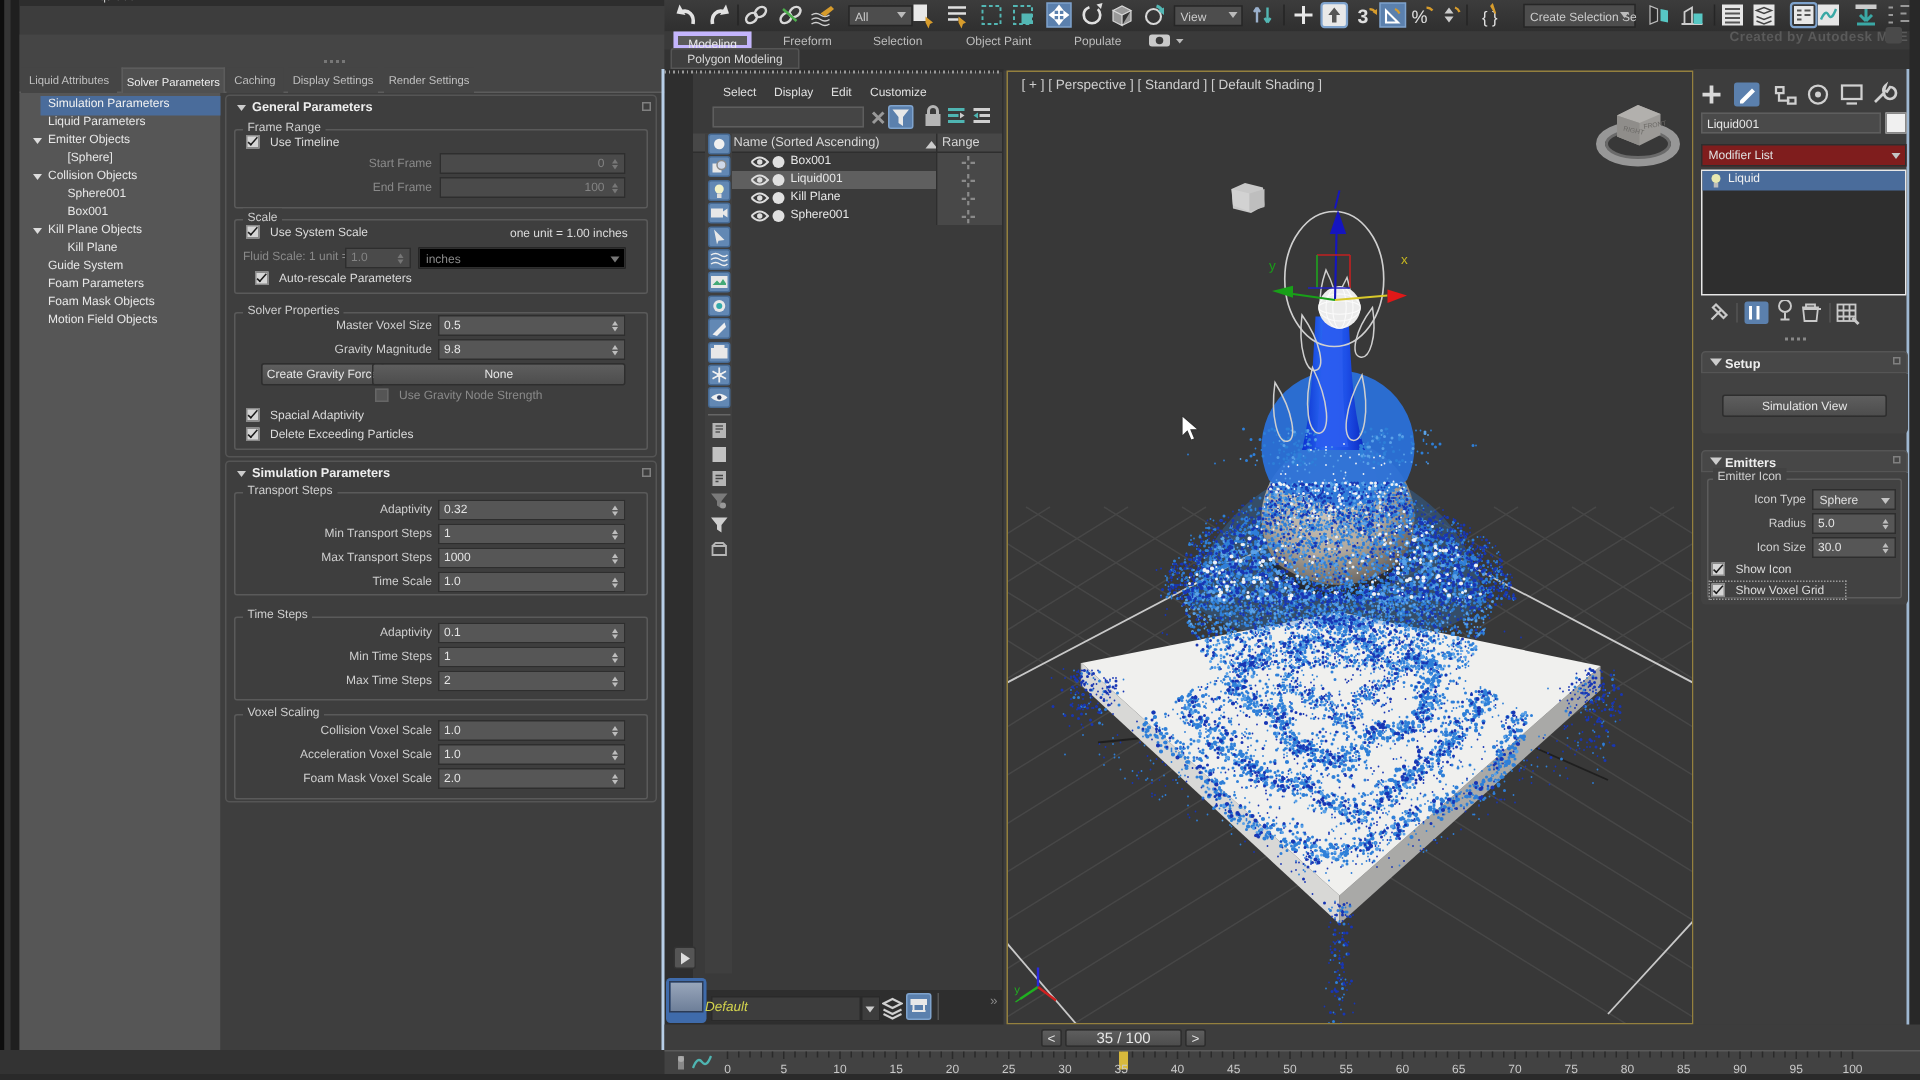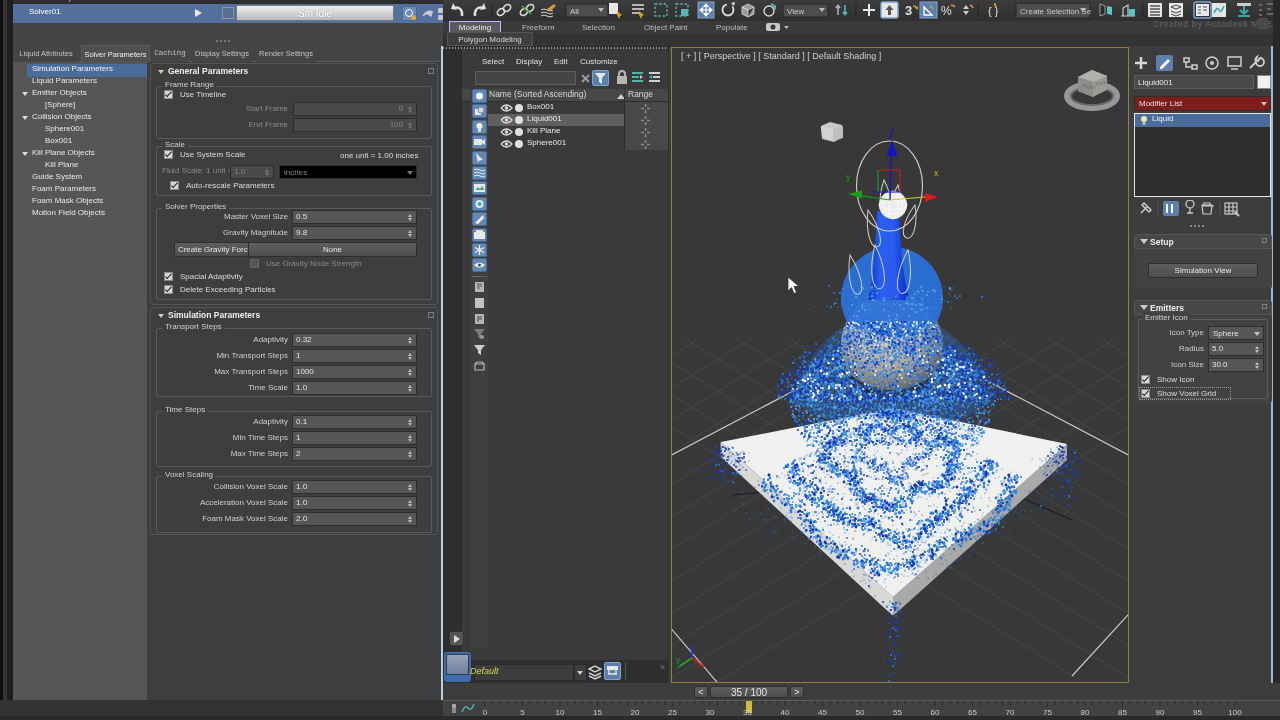--- a/index.html
+++ b/index.html
@@ -39,46 +39,26 @@
 .rhdr:before{content:"";position:absolute;left:7px;top:6px;border-left:3.5px solid transparent;
  border-right:3.5px solid transparent;border-top:4.5px solid #ccc;}
 </style></head><body>
 <div id="root">
     <div class="abs" style="left:0;top:0;width:3px;height:720px;background:#0d0d0d;"></div>
     <div class="abs" style="left:3px;top:0;width:4px;height:720px;background:#353535;"></div>
     <div class="abs" style="left:7px;top:0;width:6px;height:720px;background:#1f1f1f;"></div>
     <div class="abs" style="left:13px;top:0;width:430px;height:4px;background:#2d2d2d;overflow:hidden;">
       <div class="tx" style="left:47px;top:-7px;color:#ccc;font-size:8px;">Liquid001</div>
     </div>
-    <div class="abs" style="left:13px;top:4px;width:430px;height:19px;background:#54719e;">
-      <div class="tx" style="left:16px;top:3px;color:#fff;">Solver01</div>
-      <div class="abs" style="left:182px;top:5px;width:0;height:0;border-top:4.5px solid transparent;border-bottom:4.5px solid transparent;border-left:7px solid #e8e8e8;"></div>
-      <div class="abs" style="left:209px;top:3px;width:12px;height:12px;background:#5a6e8c;border:1px solid #8899af;"></div>
-      <div class="abs" style="left:223px;top:1px;width:158px;height:16px;background:linear-gradient(#efefef,#b9b9b9);border:1px solid #777;color:#fdfdfd;text-align:center;font-size:10px;line-height:15px;text-shadow:0 0 2px #999;">Sm Idle</div>
-      <div class="abs" style="left:389px;top:2px;width:15px;height:15px;background:#6d8cb5;border:1px solid #4a6a94;border-radius:2px;"></div>
-      <div class="abs" style="left:392px;top:5px;width:8px;height:8px;border:1.5px solid #fff;border-radius:50%;"></div>
-      <div class="abs" style="left:398px;top:11px;width:5px;height:5px;background:#e8a33d;border-radius:50%;"></div>
-      <svg class="abs" style="left:408px;top:3px;" width="14" height="14">
-        <path d="M2 9 C5 4 9 3 12 5 M7 7l4-2-1 4z" stroke="#ccc" fill="#ccc" stroke-width="1.2"></path>
-      </svg>
-      <svg class="abs" style="left:424px;top:3px;" width="14" height="14">
-        <g fill="#c9c9c9">
-          <rect x="1" y="1" width="5" height="5" rx="1"></rect>
-          <rect x="8" y="1" width="5" height="5" rx="1"></rect>
-          <rect x="1" y="8" width="5" height="5" rx="1"></rect>
-          <rect x="8" y="8" width="5" height="5" rx="1"></rect>
-        </g>
-      </svg>
-    </div>
     <div class="abs" style="left:13px;top:23px;width:430px;height:21px;background:#454545;"></div>
     <div class="abs" style="left:216px;top:40px;width:14px;height:2px;background:repeating-linear-gradient(90deg,#777 0 2px,transparent 2px 4px);"></div>
     <div class="abs" style="left:13px;top:44px;width:430px;height:18px;background:#454545;border-bottom:1px solid #5c5c5c;"></div>
     <div class="abs" style="left:14px;top:45px;width:64px;height:17px;background:#454545;color:#c0c0c0;text-align:center;font-size:7.5px;line-height:17px;">Liquid Attributes</div>
     <div class="abs" style="left:81px;top:45px;width:69px;height:17px;background:#505050;border:1px solid #5c5c5c;border-bottom:none;color:#f0f0f0;text-align:center;font-size:7.5px;line-height:17px;">Solver Parameters</div>
-    <div class="abs" style="left:151px;top:45px;width:38px;height:17px;background:#454545;color:#c0c0c0;text-align:center;font-size:7.5px;line-height:17px;font-family:Liberation Mono, monospace;">Caching</div>
+    <div class="abs" style="left:151px;top:45px;width:38px;height:17px;background:#454545;color:#c0c0c0;text-align:center;font-size:7.5px;line-height:17px;">Caching</div>
     <div class="abs" style="left:192px;top:45px;width:60px;height:17px;background:#454545;color:#c0c0c0;text-align:center;font-size:7.5px;line-height:17px;">Display Settings</div>
     <div class="abs" style="left:256px;top:45px;width:60px;height:17px;background:#454545;color:#c0c0c0;text-align:center;font-size:7.5px;line-height:17px;">Render Settings</div>
     <div class="abs" style="left:13px;top:62px;width:134px;height:658px;background:#565656;"></div>
     <div class="abs" style="left:147px;top:62px;width:296px;height:658px;background:#3e3e3e;"></div>
     <div class="abs" style="left:27px;top:64px;width:120px;height:13px;background:#4a6c9b;"></div>
     <div class="tx" style="left:32px;top:64px;color:#f2f2f2;font-size:8px;line-height:10px;">Simulation Parameters</div>
     <div class="tx" style="left:32px;top:76px;color:#e8e8e8;font-size:8px;line-height:10px;">Liquid Parameters</div>
     <div class="abs" style="left:22px;top:92px;width:0;height:0;border-left:3.5px solid transparent;border-right:3.5px solid transparent;border-top:4.5px solid #ddd;"></div>
     <div class="tx" style="left:32px;top:88px;color:#e8e8e8;font-size:8px;line-height:10px;">Emitter Objects</div>
     <div class="tx" style="left:45px;top:100px;color:#e8e8e8;font-size:8px;line-height:10px;">[Sphere]</div>
@@ -293,21 +273,21 @@
       <g transform="translate(793,2) scale(1.0)">
         <rect x="1" y="1" width="14" height="3" fill="#ccc"></rect>
         <path d="M8 4v8m0 0l-4-4m4 4l4-4" stroke="#3aa8a5" stroke-width="2" fill="none"></path>
         <path d="M2 14h12" stroke="#3aa8a5" stroke-width="2"></path>
       </g>
       <g transform="translate(815,2) scale(1.0)">
         <path d="M1 3h3m-3 5h3m-3 5h3m5-11h6m-6 5h4m-4 5h6" stroke="#999" stroke-width="1.2"></path>
       </g>
     </svg>
     <div class="abs" style="left:443px;top:21px;width:837px;height:12px;background:#3a3a3a;"></div>
-    <div class="abs" style="left:449px;top:21px;width:52px;height:12px;background:#5a5a5a;border:1px solid #c4b5fd;color:#e8e8e8;text-align:center;font-size:8px;line-height:11px;">Modeling</div>
+    <div class="abs" style="left:449px;top:21px;width:52px;height:12px;background:#5a5a5a;border:3px solid #c4b5fd;color:#e8e8e8;text-align:center;font-size:8px;line-height:11px;">Modeling</div>
     <div class="tx" style="left:522px;top:23px;color:#bdbdbd;font-size:8px;">Freeform</div>
     <div class="tx" style="left:582px;top:23px;color:#bdbdbd;font-size:8px;">Selection</div>
     <div class="tx" style="left:644px;top:23px;color:#bdbdbd;font-size:8px;">Object Paint</div>
     <div class="tx" style="left:716px;top:23px;color:#bdbdbd;font-size:8px;">Populate</div>
     <svg class="abs" style="left:766px;top:22px;" width="30" height="11">
       <rect x="0" y="1" width="14" height="8" rx="2" fill="#c9c9c9"></rect>
       <circle cx="7" cy="5" r="2.5" fill="#3a3a3a"></circle>
       <path d="M18 4l2.5 3 2.5-3z" fill="#bbb"></path>
     </svg>
     <div class="tx" style="left:1153px;top:19px;color:#5a5a5a;font-size:9px;line-height:11px;font-weight:bold;letter-spacing:0.3px;">Created by Autodesk M&amp;E</div>

